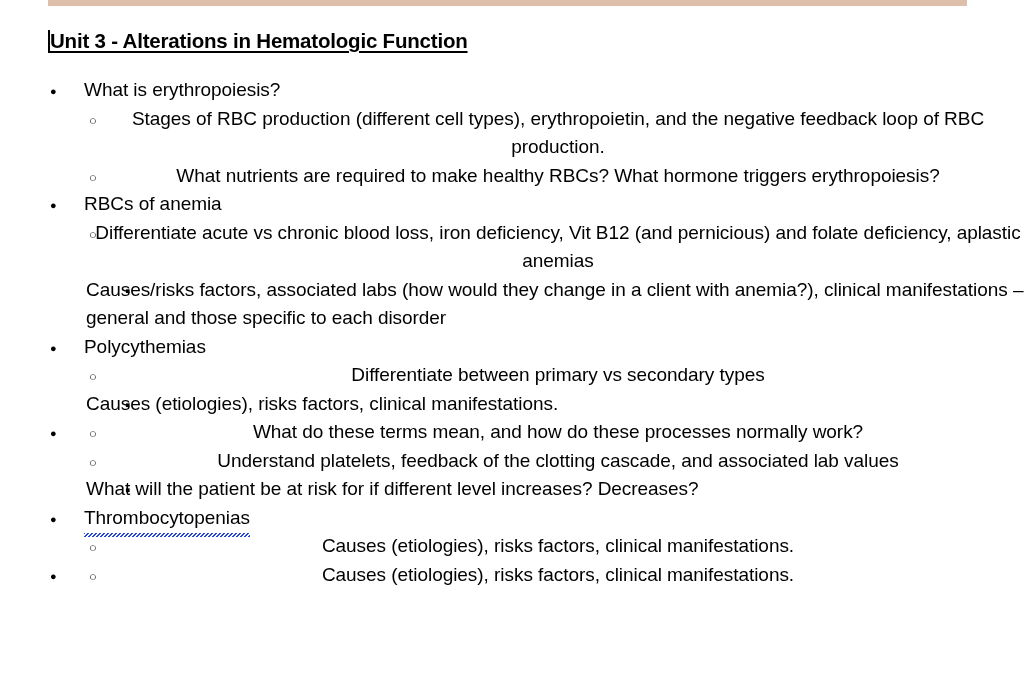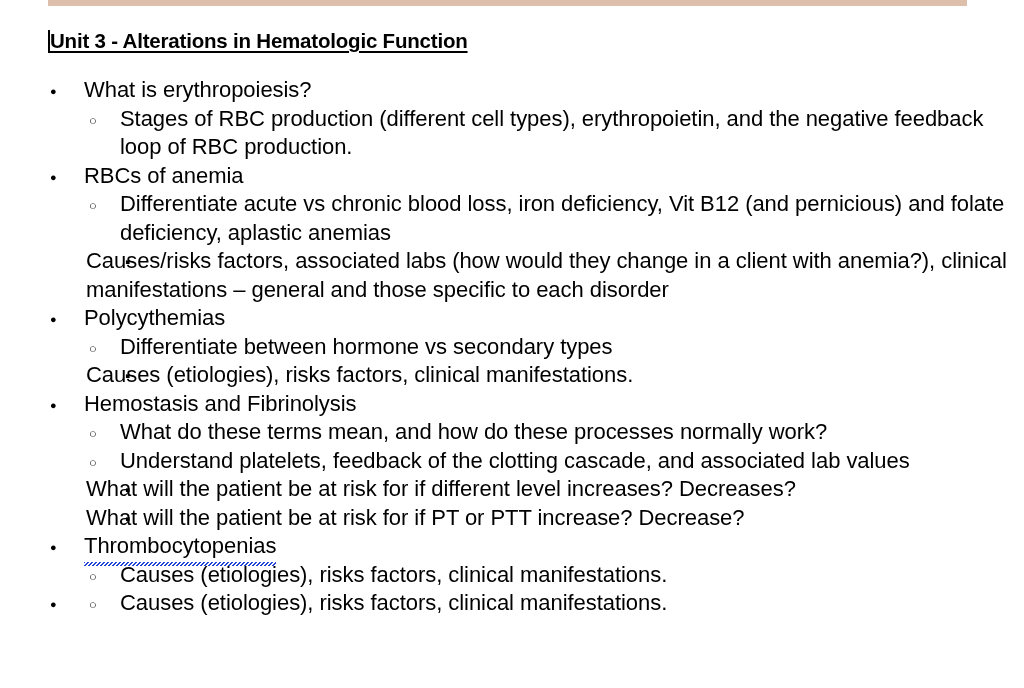--- a/index.html
+++ b/index.html
@@ -78,37 +78,37 @@
 
   .bullet {
     position: absolute;
     top: 0;
     line-height: 28.5px;
     font-size: 19px;
     user-select: none;
   }
 
   .item-text {
-    font-size: 22px;
+    font-size: 19px;
     line-height: 28.5px;
     white-space: normal;
     letter-spacing: -0.05px;
   }
 
   
   .lvl1 { padding-left: 84px; }
   .lvl1 > .bullet {
     left: 50px;
     font-size: 17px;
     line-height: 28.5px;
   }
   .lvl1 > .bullet::before { content: "\25CF"; font-size: 11px; }
 
   
-  .lvl2 { padding-left: 120px; }
+  .lvl2 { padding-left: 92px; text-align: center; }
   .lvl2 > .bullet {
     left: 89px;
     line-height: 28.5px;
   }
   .lvl2 > .bullet::before { content: "\25CB"; font-size: 13px; }
 
   
   .lvl3 { padding-left: 86px; }
   .lvl3 > .bullet {
     left: 125px;
@@ -156,30 +156,30 @@
   <div id="top-band"></div>
 
   <div id="title-row">
     <span id="caret"></span>
     <span id="title-text">Unit 3 - Alterations in Hematologic Function</span>
   </div>
 
   <div id="outline">
       <div class="item lvl1"><span class="bullet"></span><span class="item-text">What is erythropoiesis?</span></div>
       <div class="item lvl2"><span class="bullet"></span><span class="item-text">Stages of RBC production (different cell types), erythropoietin, and the negative feedback loop of RBC production.</span></div>
+      <div class="item lvl2"><span class="bullet"></span><span class="item-text">What nutrients are required to make healthy RBCs?  What hormone triggers erythropoiesis?</span></div>
       <div class="item lvl1"><span class="bullet"></span><span class="item-text">RBCs of anemia</span></div>
       <div class="item lvl2"><span class="bullet"></span><span class="item-text">Differentiate acute vs chronic blood loss, iron deficiency, Vit B12 (and pernicious) and folate deficiency, aplastic anemias</span></div>
       <div class="item lvl3"><span class="bullet"></span><span class="item-text">Causes/risks factors, associated labs (how would they change in a client with anemia?), clinical manifestations – general and those specific to each disorder</span></div>
       <div class="item lvl1"><span class="bullet"></span><span class="item-text">Polycythemias</span></div>
-      <div class="item lvl2"><span class="bullet"></span><span class="item-text">Differentiate between hormone vs secondary types</span></div>
+      <div class="item lvl2"><span class="bullet"></span><span class="item-text">Differentiate between primary vs secondary types</span></div>
       <div class="item lvl3"><span class="bullet"></span><span class="item-text">Causes (etiologies), risks factors, clinical manifestations.</span></div>
-      <div class="item lvl1"><span class="bullet"></span><span class="item-text">Hemostasis and Fibrinolysis</span></div>
+      <div class="item lvl1"><span class="bullet"></span></div>
       <div class="item lvl2"><span class="bullet"></span><span class="item-text">What do these terms mean, and how do these processes normally work?</span></div>
       <div class="item lvl2"><span class="bullet"></span><span class="item-text">Understand platelets, feedback of the clotting cascade, and associated lab values</span></div>
       <div class="item lvl3"><span class="bullet"></span><span class="item-text">What will the patient be at risk for if different level increases?  Decreases?</span></div>
-      <div class="item lvl3"><span class="bullet"></span><span class="item-text">What will the patient be at risk for if PT or PTT increase?  Decrease?</span></div>
       <div class="item lvl1"><span class="bullet"></span><span class="item-text"><span class="uline spell">Thrombocytopenias</span></span></div>
       <div class="item lvl2"><span class="bullet"></span><span class="item-text">Causes (etiologies), risks factors, clinical manifestations.</span></div>
       <div class="item lvl1"><span class="bullet"></span></div>
       <div class="item lvl2"><span class="bullet"></span><span class="item-text">Causes (etiologies), risks factors, clinical manifestations.</span></div>
     </div>
 
 </div>
 
 </body></html>

